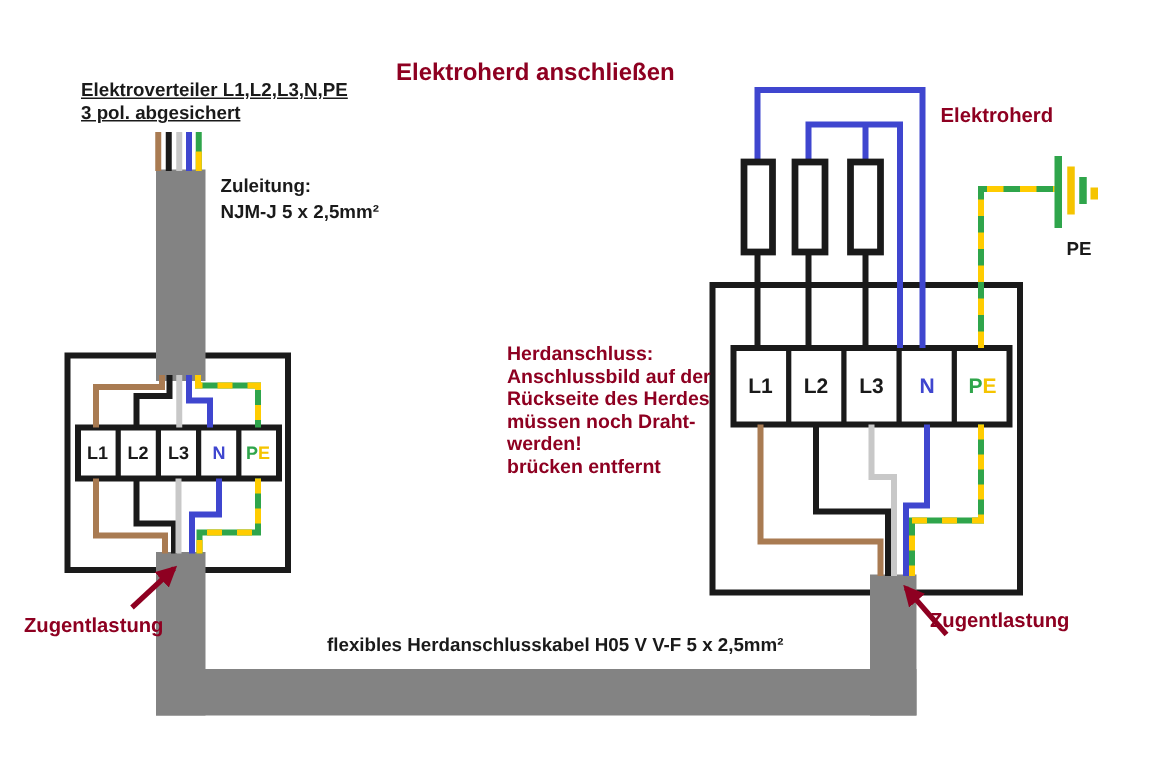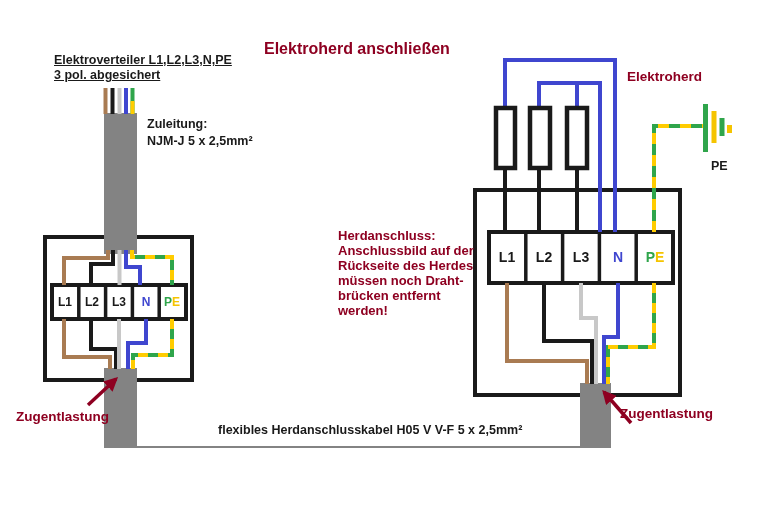--- a/index.html
+++ b/index.html
@@ -1,17 +1,17 @@
 <!DOCTYPE html>
 <html><head>
 <meta charset="utf-8">
 <style>
   html,body { margin:0; padding:0; background:#ffffff; }
   #stage {
-    position:relative; width:768px; height:448px; background:#ffffff;
+    position:relative; width:768px; height:521px; background:#ffffff;
     font-family:"Liberation Sans", sans-serif; overflow:hidden;
   }
   svg.wiring { position:absolute; left:0; top:0; }
   .lbl { position:absolute; white-space:nowrap; font-weight:bold; color:#1a1a1a; }
   .red  { color:#8e0021; }
   .t-title { font-size:16px; }
   .t-md { font-size:12.5px; line-height:15px; }
   .t-supply { font-size:12.5px; line-height:17px; }
   .t-red { font-size:13px; line-height:15px; }
   .term { position:absolute; transform:translate(-50%,-50%); font-weight:bold; color:#1a1a1a; }
@@ -137,22 +137,22 @@
     <div>Zuleitung:</div>
     <div>NJM-J 5 x 2,5mm²</div>
   </div>
 
 
   <div class="lbl red t-red" style="left:338px; top:228px;">
     <div>Herdanschluss:</div>
     <div>Anschlussbild auf der</div>
     <div>Rückseite des Herdes</div>
     <div>müssen noch Draht-</div>
+    <div>werden!</div>
     <div>brücken entfernt</div>
-    <div>werden!</div>
   </div>
 
   <div class="lbl red t-red" style="left:627px; top:69px; font-size:13.5px;text-align:right;">Elektroherd</div>
 
   <div class="lbl" style="left:711px; top:159px; font-size:12.5px;">PE</div>
 
   <div class="lbl red t-red" style="left:16px; top:409px; font-size:13.5px;">Zugentlastung</div>
 
   <div class="lbl red t-red" style="left:620px; top:406px; font-size:13.5px;">Zugentlastung</div>
 

